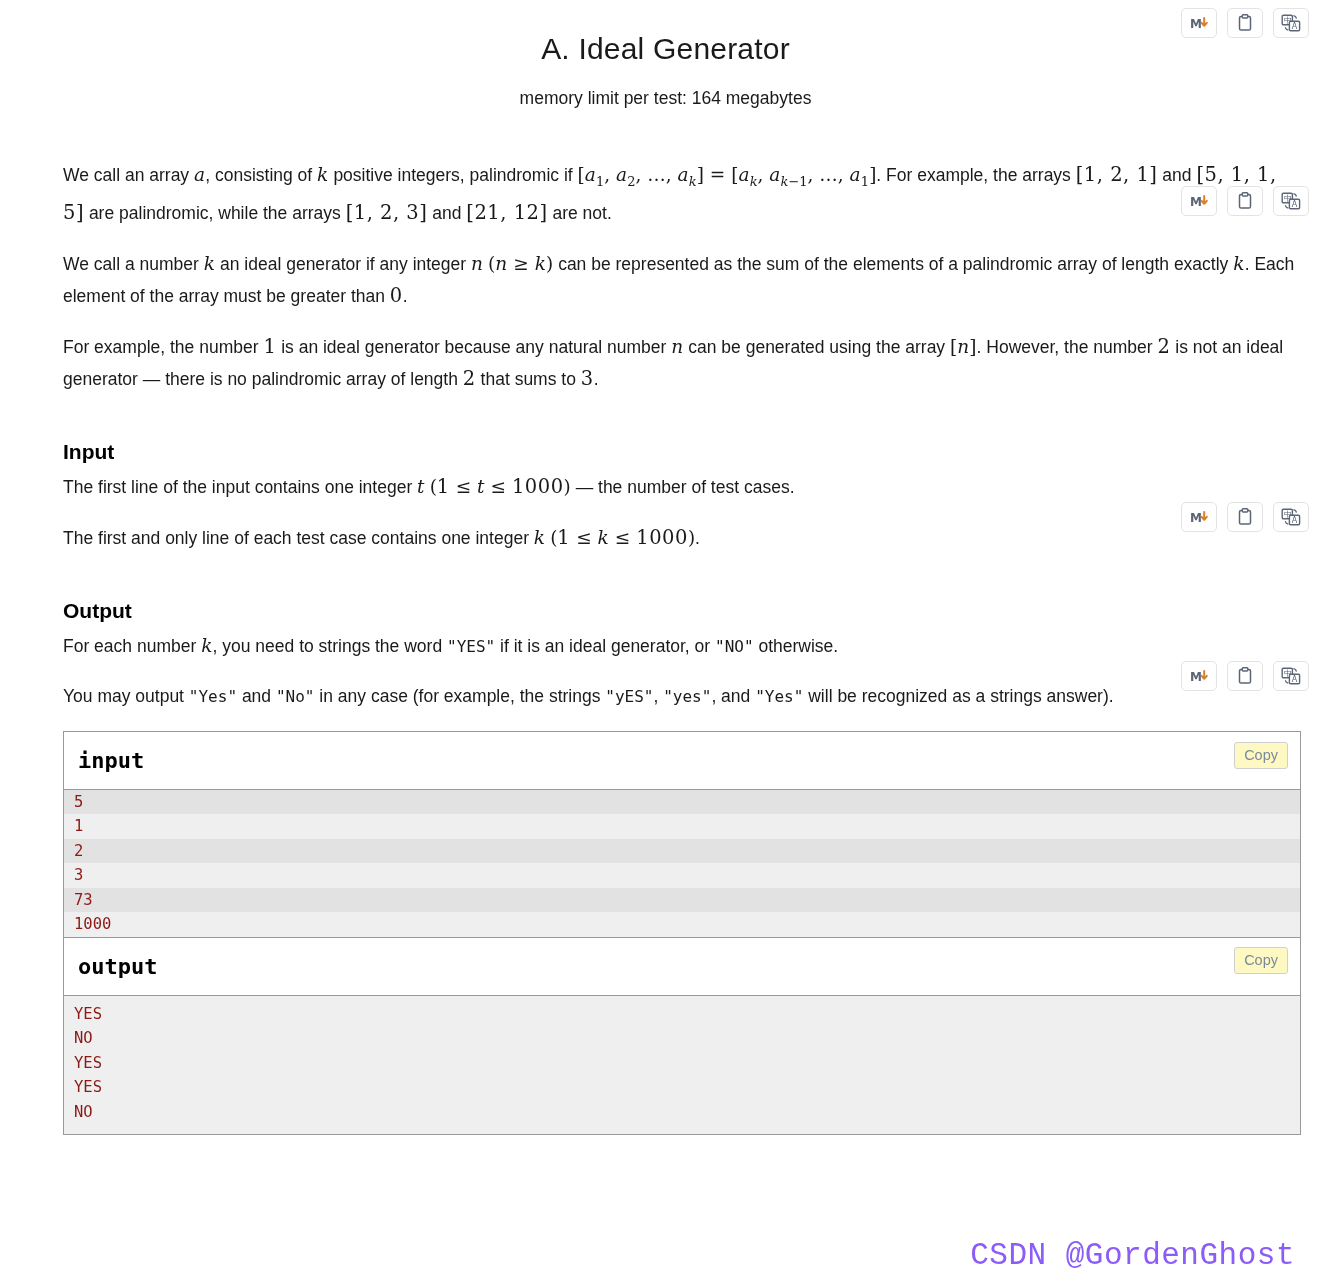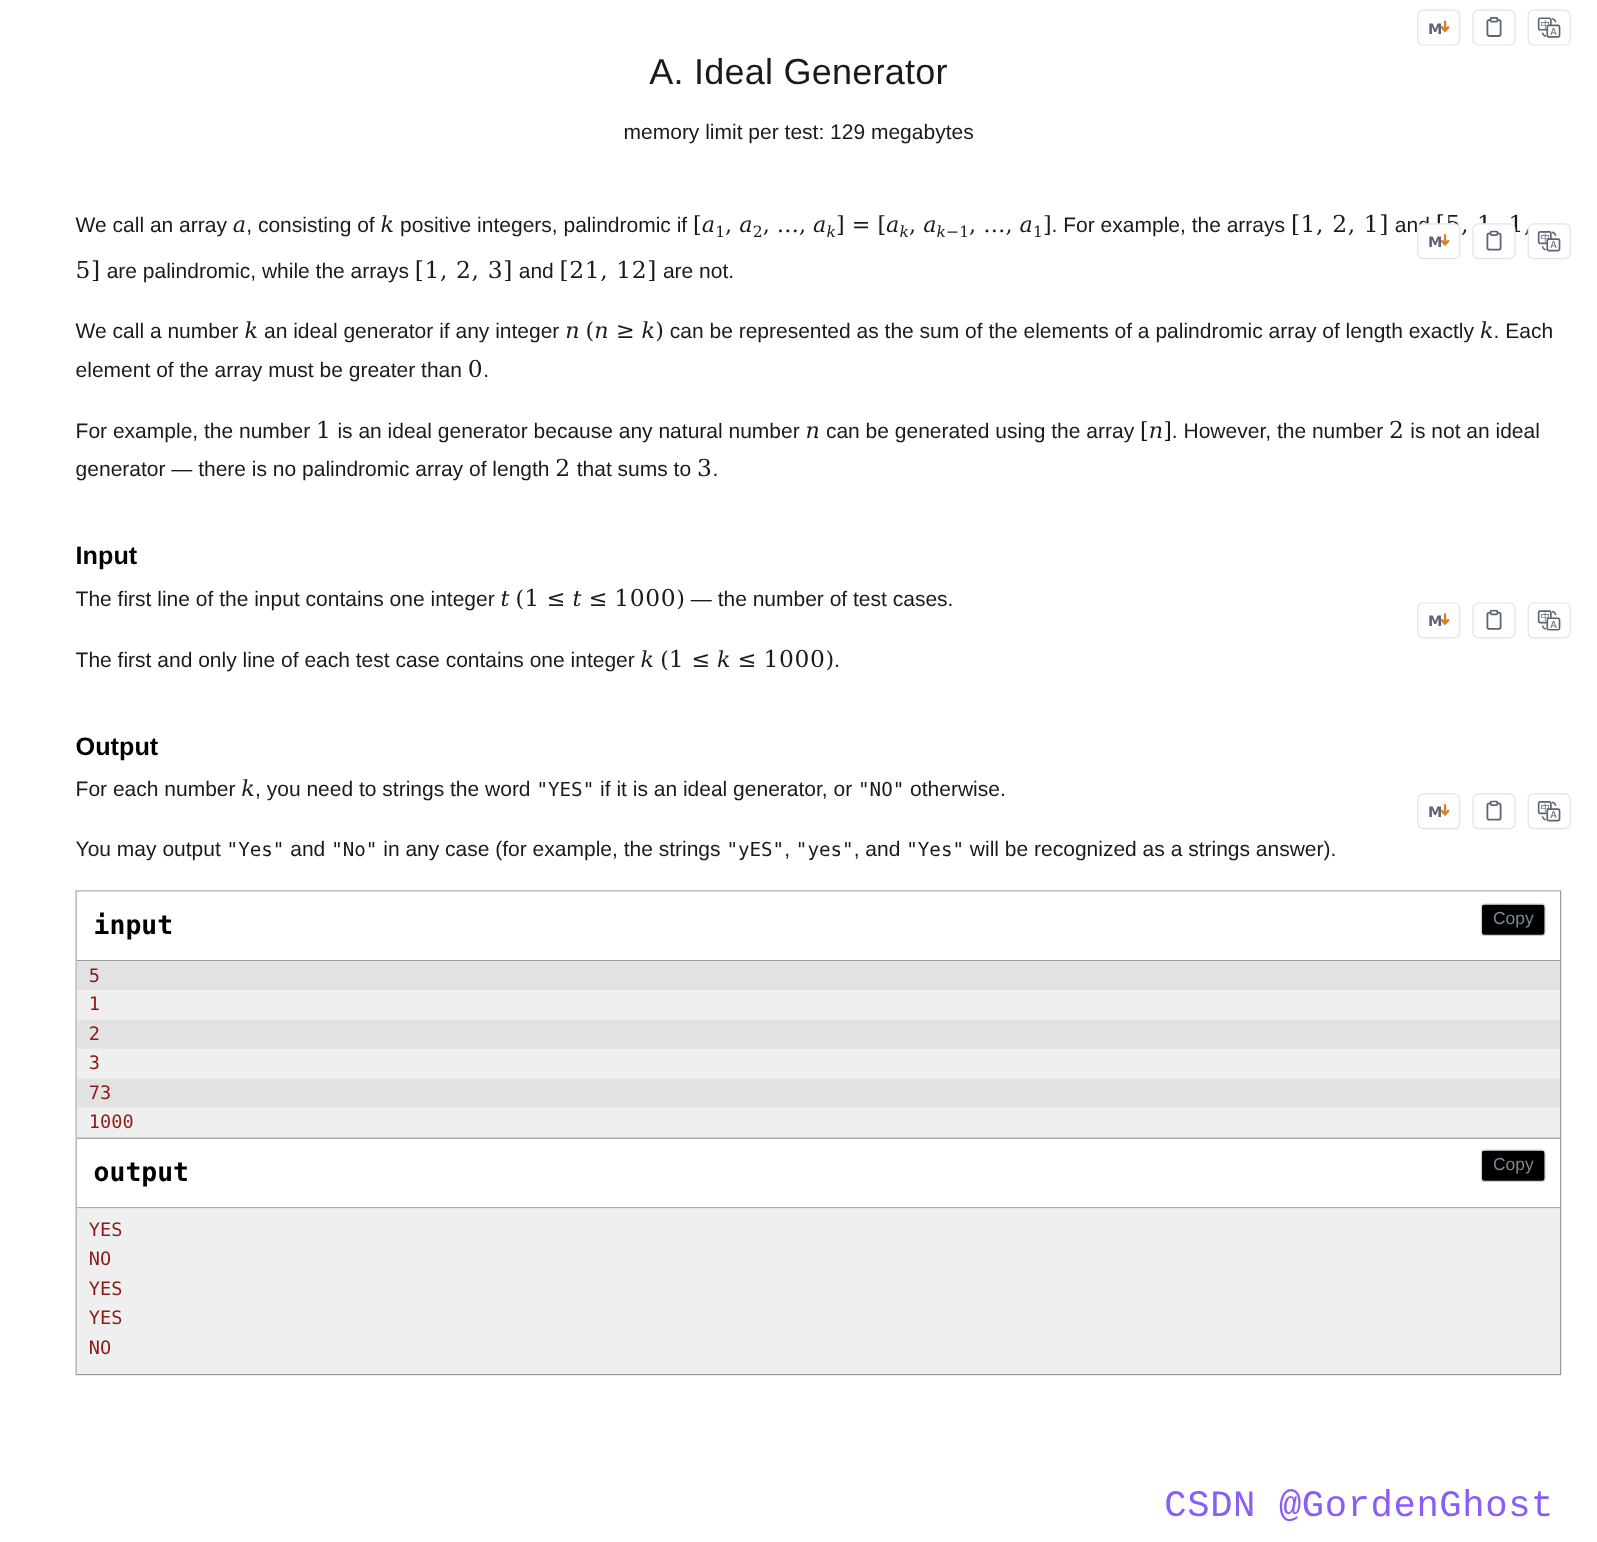--- a/index.html
+++ b/index.html
@@ -43,21 +43,21 @@
     cursor: pointer;
   }
   .icon-btn svg { display: block; }
 
   
   .title {
     text-align: center;
     font-size: 30px;
     font-weight: 400;
     letter-spacing: 0.2px;
-    padding-top: 44px;
+    padding-top: 32px;
     margin: 0;
     color: #1a1a1a;
   }
   .limits {
     text-align: center;
     font-size: 17.5px;
     line-height: 32px;
     color: #1a1a1a;
     margin-top: 16px;
   }
@@ -136,21 +136,21 @@
     color: #000;
     border-bottom: 1px solid #999999;
     background: #ffffff;
   }
   .copy-btn {
     position: absolute;
     top: 10px;
     right: 12px;
     border: 1px solid #d0d0d0;
     border-radius: 3px;
-    background: #000000;
+    background: #fef9c3;
     color: #7b8a9a;
     font-family: "Liberation Sans", sans-serif;
     font-size: 14.5px;
     padding: 3px 9px 4px 9px;
     cursor: pointer;
     line-height: 18px;
   }
   .sample-body {
     font-family: "DejaVu Sans Mono", "Liberation Mono", monospace;
     font-size: 15.5px;
@@ -212,21 +212,21 @@
           <path d="M12.4 1.6 Q15.2 2.2 15.4 4.6" stroke="#5b6576" stroke-width="1.2" fill="none"></path>
           <path d="M7.4 16.2 Q4.6 15.6 4.4 13.2" stroke="#5b6576" stroke-width="1.2" fill="none"></path>
         </svg>
       </span>
     </div>
   </div>
 
   <h1 class="title">A. Ideal Generator</h1>
 
   <div class="limits">
-    <div>memory limit per test: 129 megabytes</div>
+    <div>memory limit per test: 164 megabytes</div>
   </div>
 
   <div class="icon-row" style="top:186px;">
     <div class="icon-btn">
       <span>
         <svg width="19" height="15" viewBox="0 0 19 15">
           <text x="0" y="12" font-family="DejaVu Sans, sans-serif" font-size="12" font-weight="bold" fill="#5b6576">M</text>
           <path d="M14.2 2 L14.2 9.2 M11.6 6.8 L14.2 9.8 L16.8 6.8" stroke="#d87f2a" stroke-width="2" fill="none" stroke-linecap="round" stroke-linejoin="round"></path>
         </svg>
       </span>

